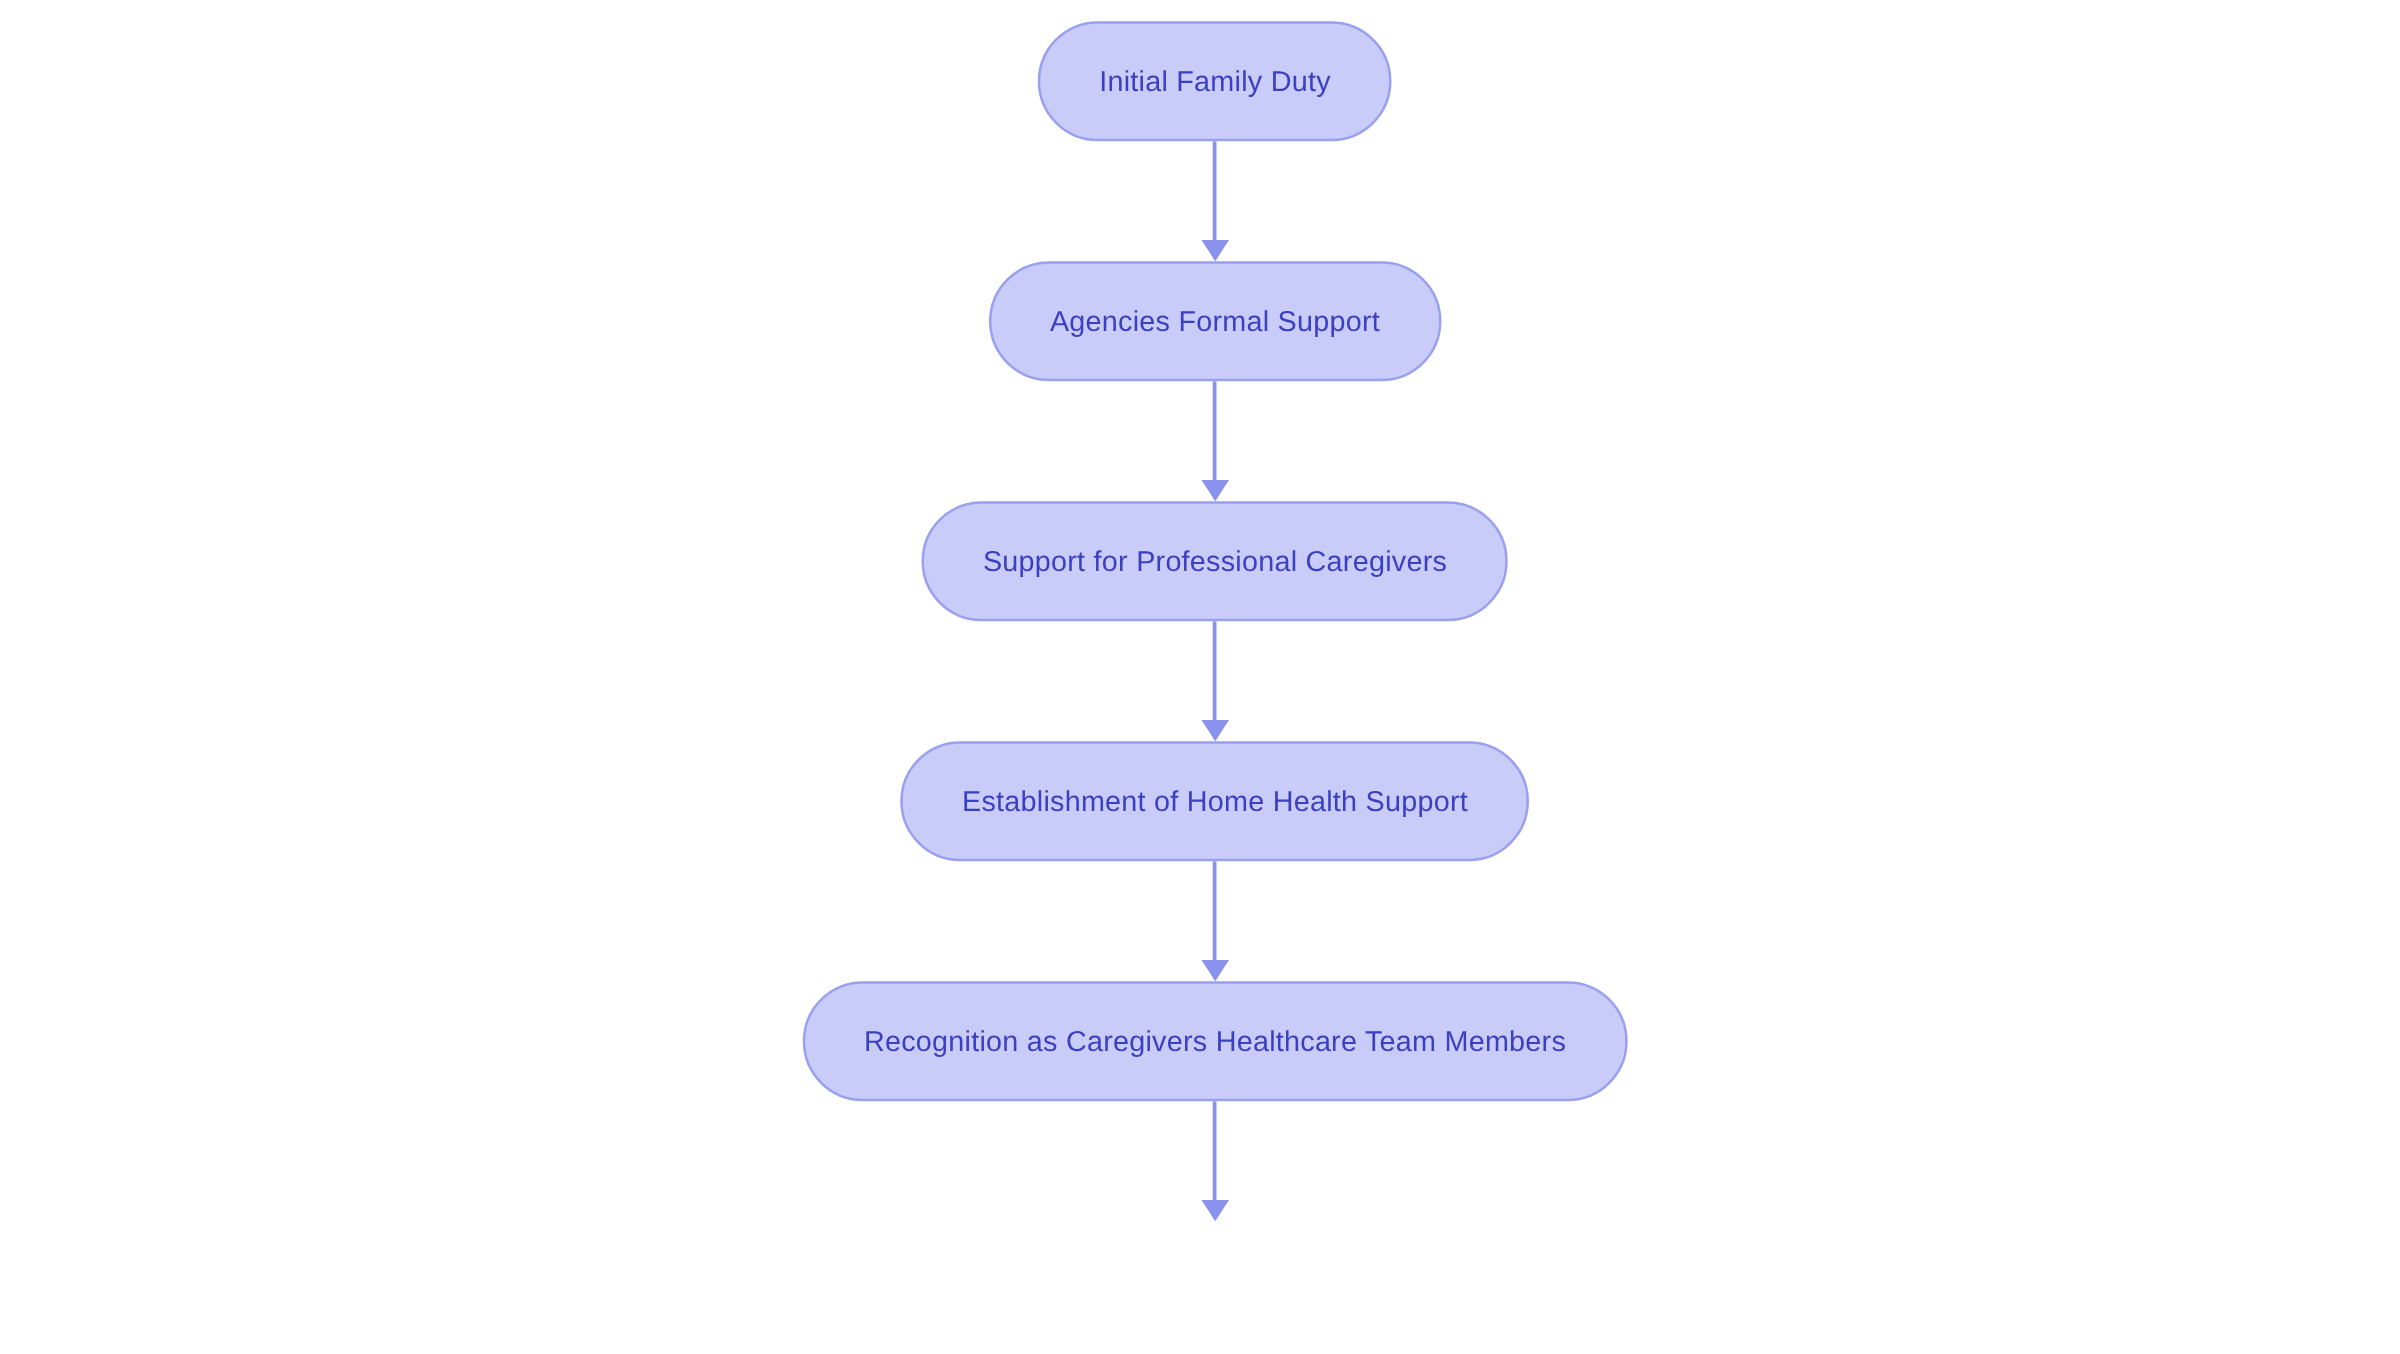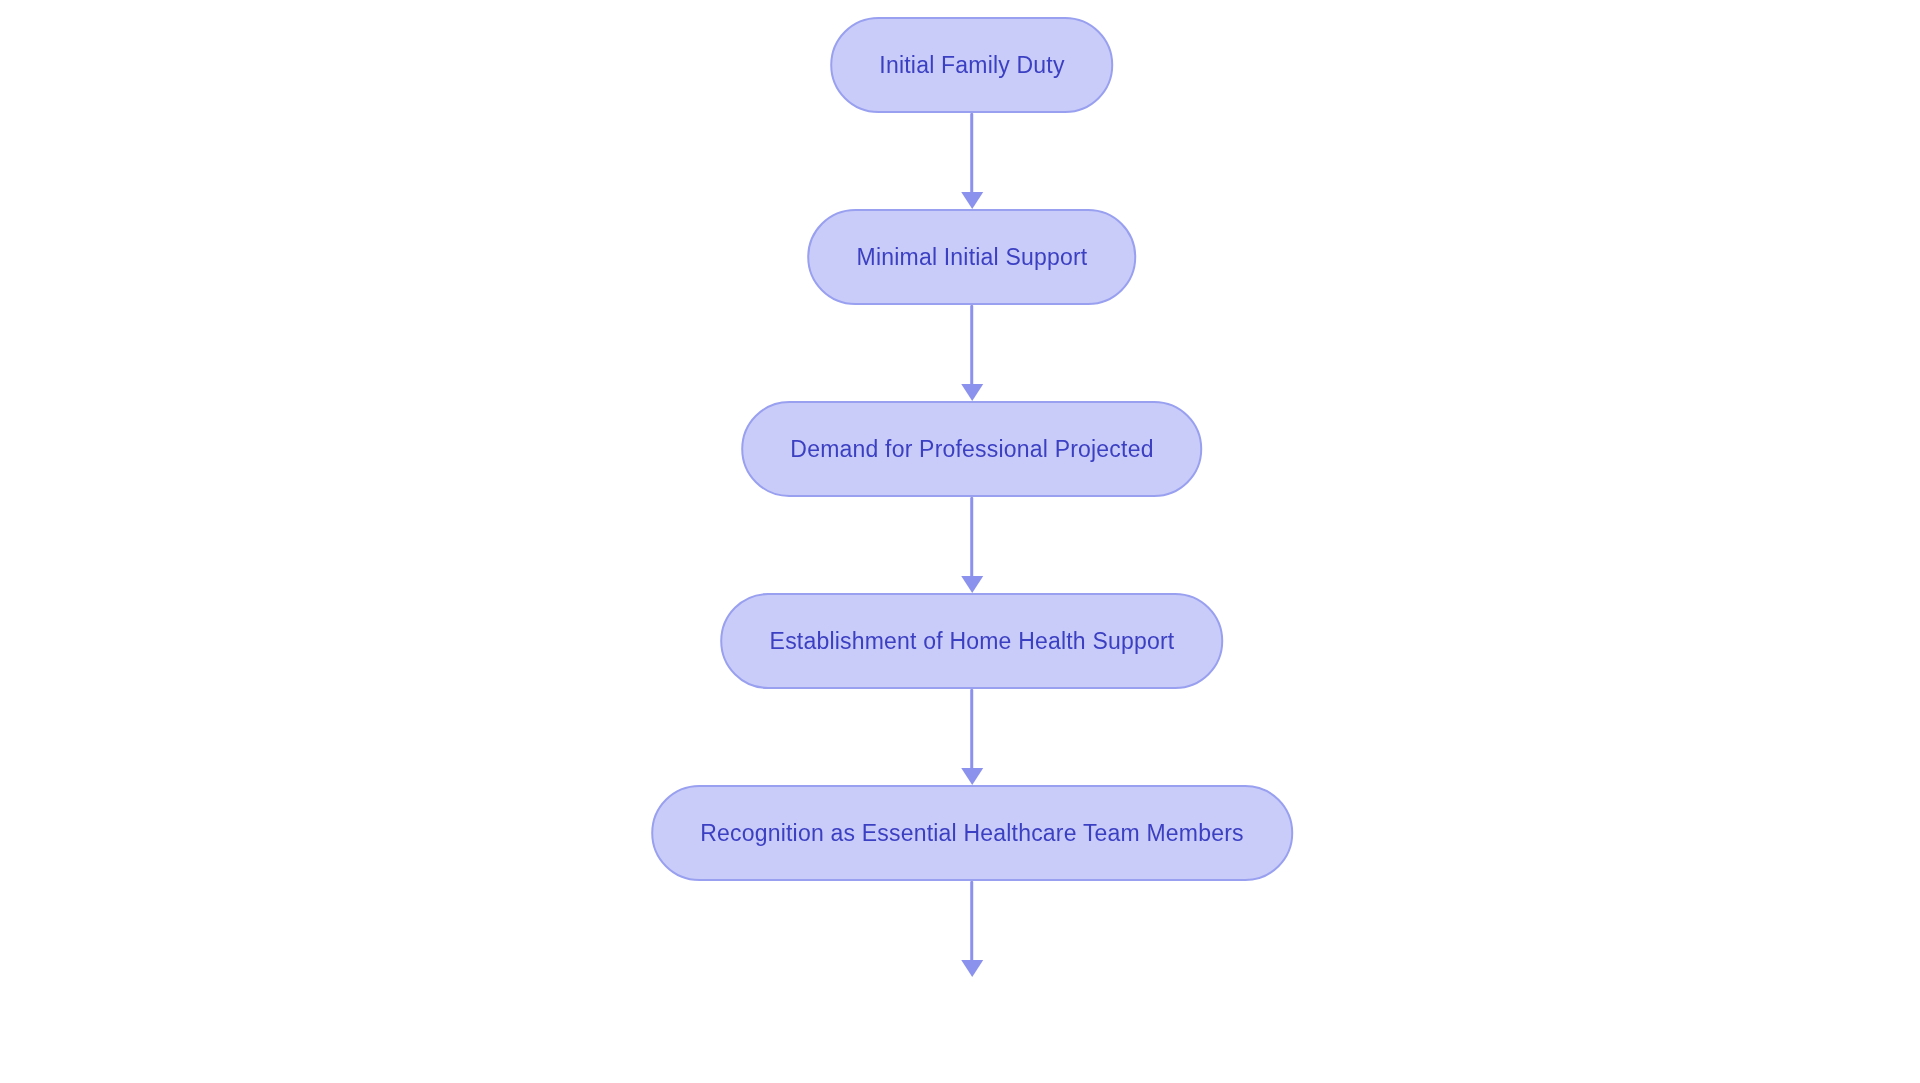--- a/index.html
+++ b/index.html
@@ -81,48 +81,48 @@
     <div class="flow-node">
       <span>Initial Family Duty</span>
     </div>
 
     <div class="flow-arrow">
       <span class="shaft"></span>
       <span class="head"></span>
     </div>
 
     <div class="flow-node">
-      <span>Minimal Initial Support</span>
+      <span>Agencies Formal Support</span>
     </div>
 
     <div class="flow-arrow">
       <span class="shaft"></span>
       <span class="head"></span>
     </div>
 
     <div class="flow-node">
-      <span>Demand for Professional Projected</span>
+      <span>Support for Professional Caregivers</span>
     </div>
 
     <div class="flow-arrow">
       <span class="shaft"></span>
       <span class="head"></span>
     </div>
 
     <div class="flow-node">
       <span>Establishment of Home Health Support</span>
     </div>
 
     <div class="flow-arrow">
       <span class="shaft"></span>
       <span class="head"></span>
     </div>
 
     <div class="flow-node">
-      <span>Recognition as Essential Healthcare Team Members</span>
+      <span>Recognition as Caregivers Healthcare Team Members</span>
     </div>
 
     <div class="flow-arrow">
       <span class="shaft"></span>
       <span class="head"></span>
     </div>
 
 
   </div>
 </div>

